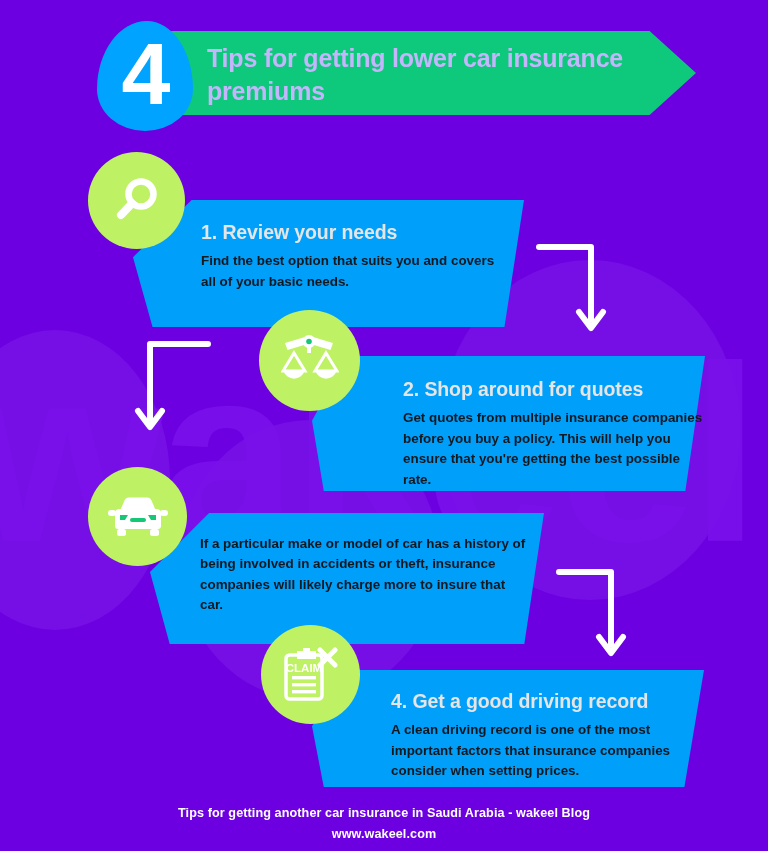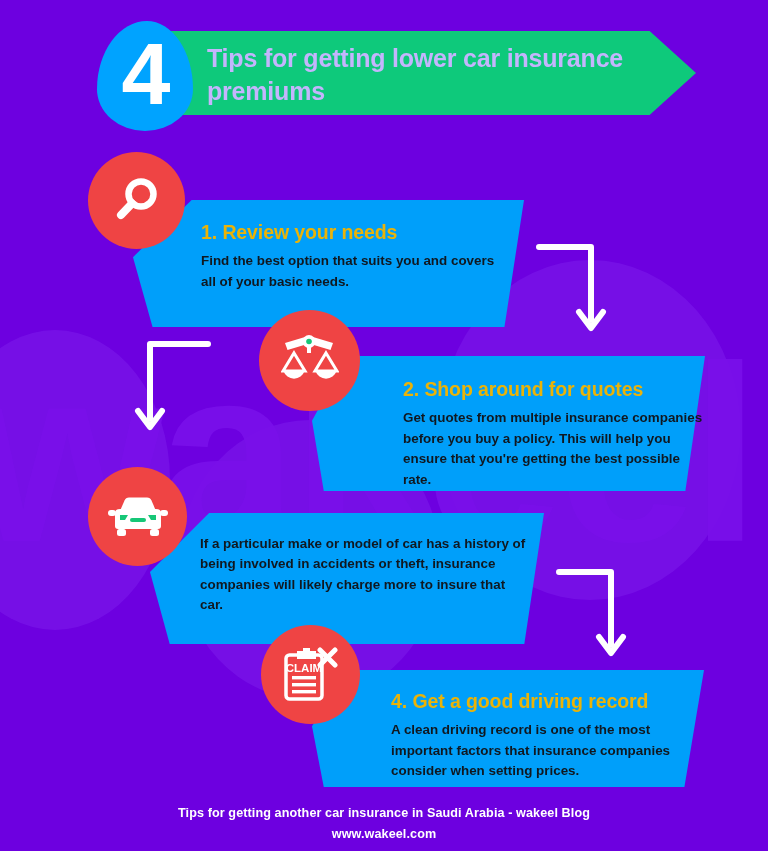--- a/index.html
+++ b/index.html
@@ -119,40 +119,40 @@
   }
   
   .card-right {
     clip-path: polygon(9% 0%, 100% 0%, 95% 100%, 3% 100%, 0% 48%);
   }
   .tip-text {
     position: absolute;
     z-index: 6;
   }
   .tip-title {
-    color: #eab308;
+    color: #e5e5e5;
     font-size: 19.5px;
     font-weight: 700;
     letter-spacing: -0.1px;
     line-height: 1.2;
     margin-bottom: 7px;
     white-space: nowrap;
   }
   .tip-body {
     color: #101820;
     font-size: 13.4px;
     font-weight: 700;
     line-height: 1.52;
   }
 
   
   .icon-circle {
     position: absolute;
     border-radius: 50%;
-    background: #ef4444;
+    background: #bef264;
     display: flex;
     align-items: center;
     justify-content: center;
     z-index: 8;
   }
   .icon-circle svg { display: block; }
 
   
   .arrow {
     position: absolute;

